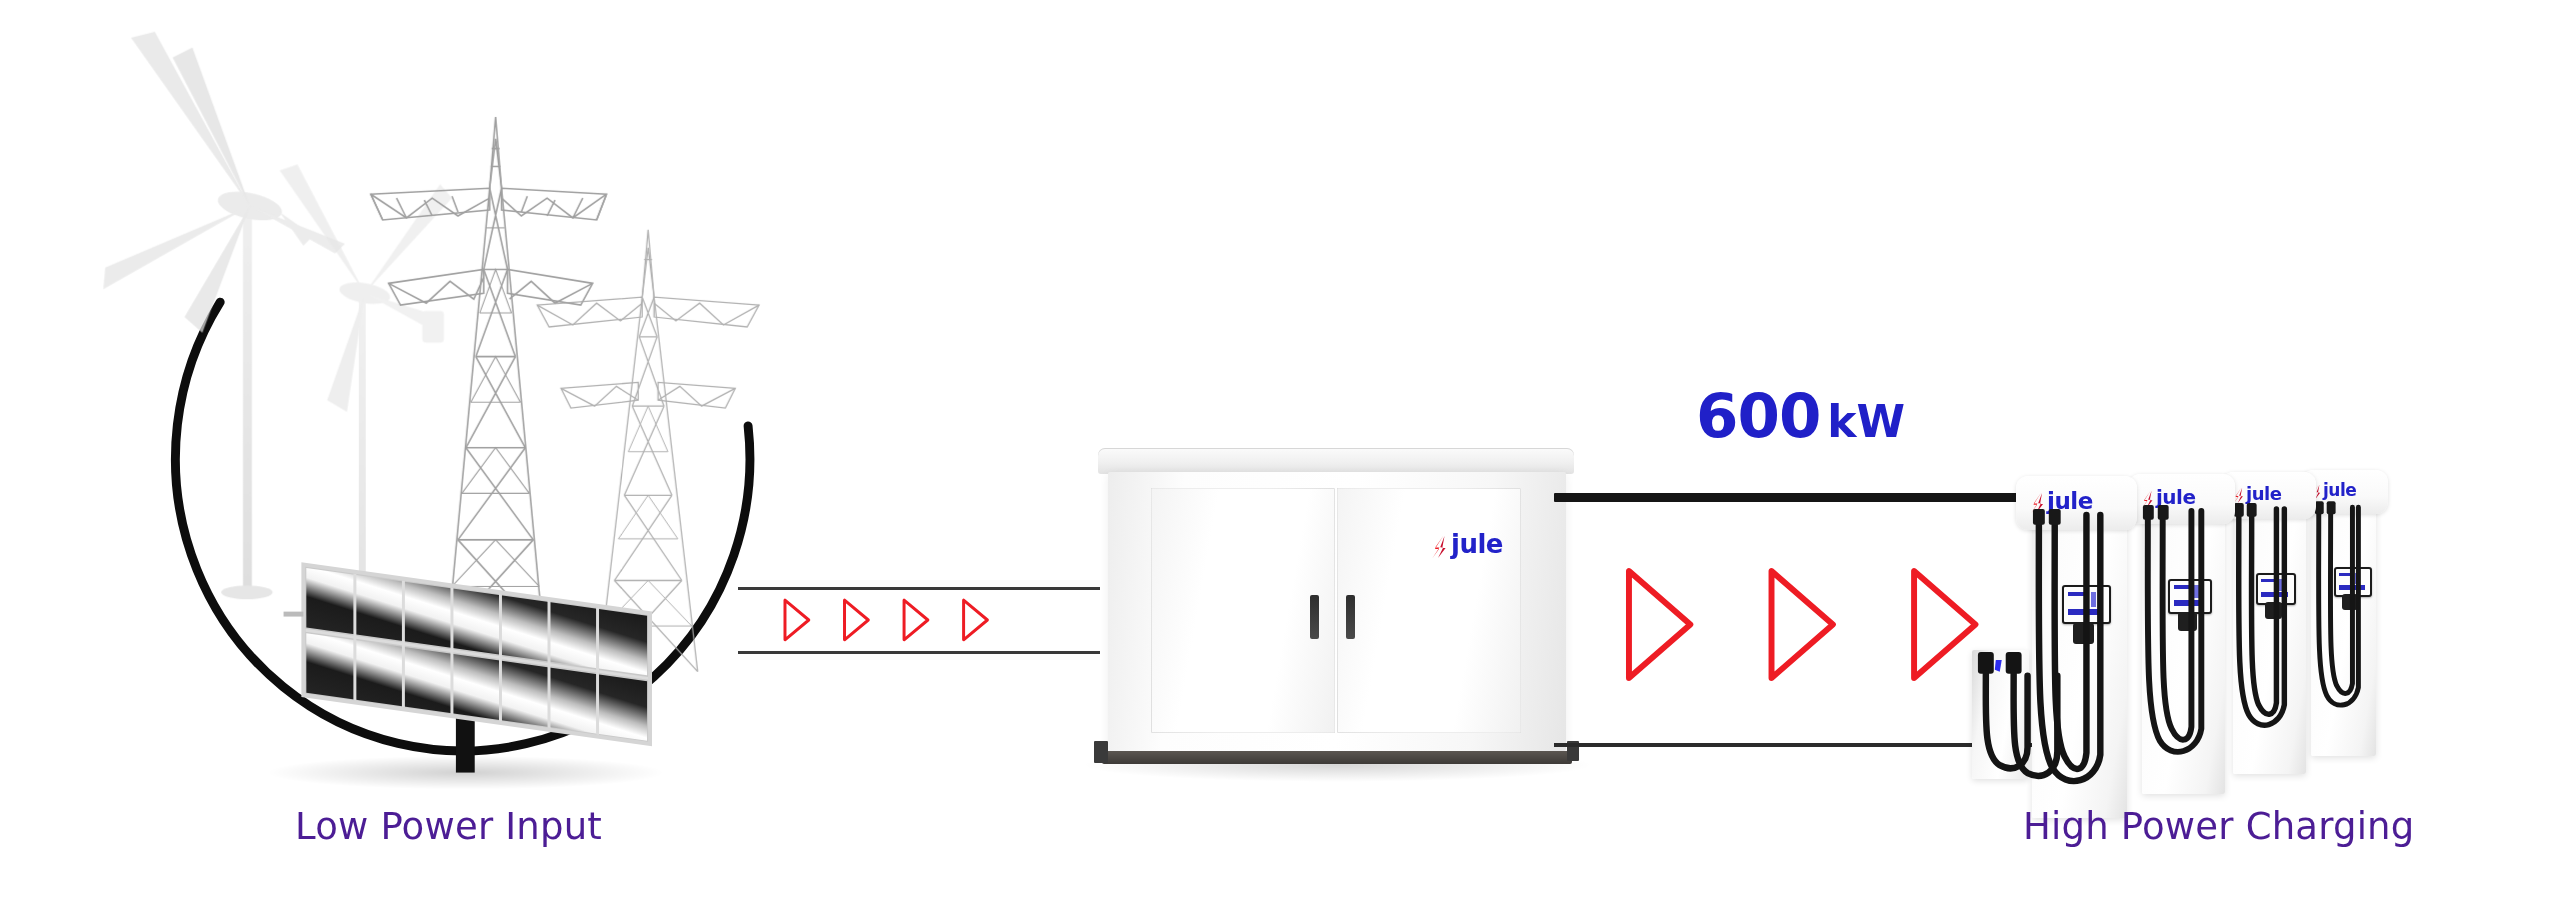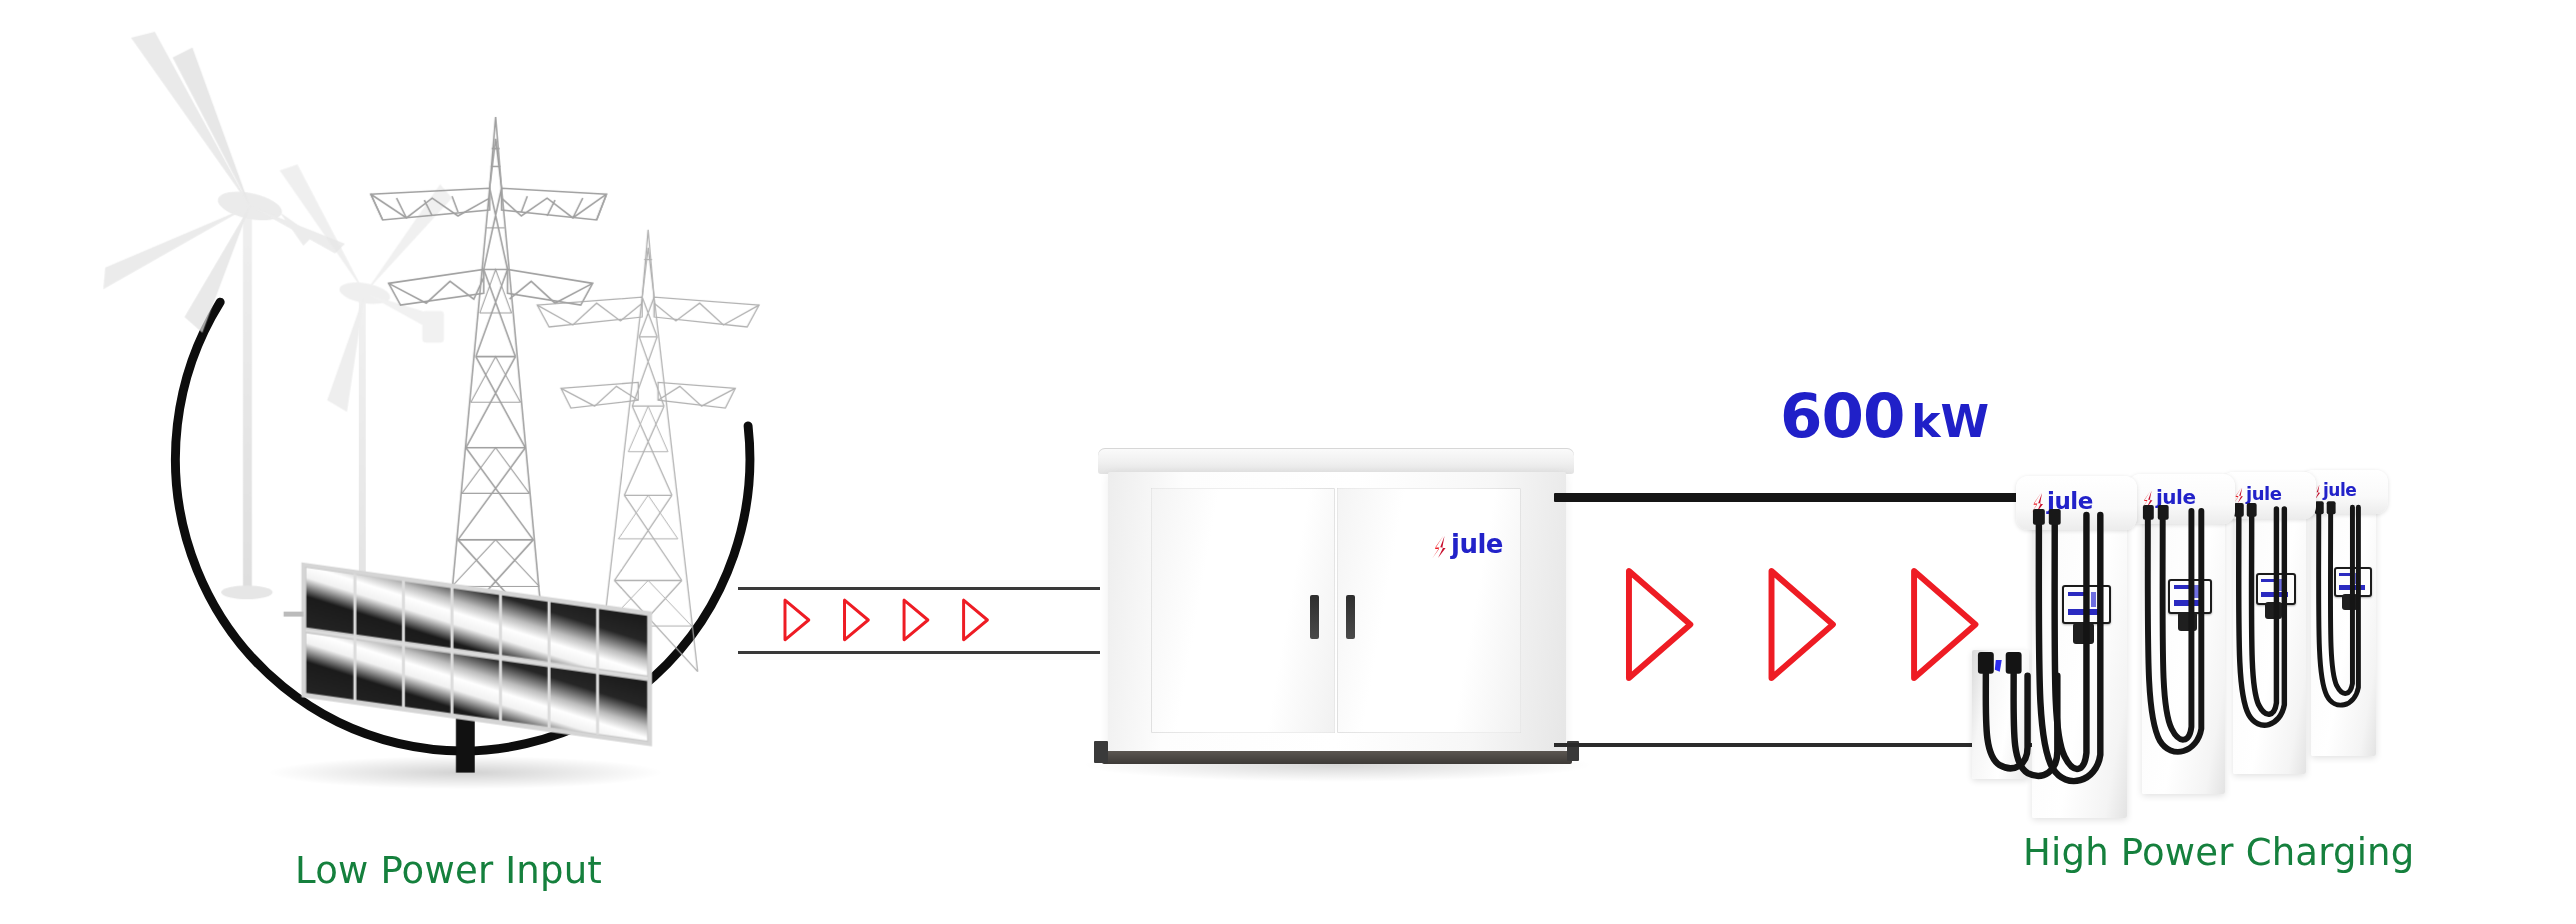--- a/index.html
+++ b/index.html
@@ -6,25 +6,24 @@
   body{width:2576px;height:924px;overflow:hidden;font-family:"Liberation Sans",sans-serif;}
   #stage{position:relative;width:2576px;height:924px;background:#fff;}
 
   .abs{position:absolute;}
 
   
   .caption{
     position:absolute;
     font-family:"DejaVu Sans",sans-serif;
     font-size:37px;
-    color:#15803d;
+    color:#4c1d95;
     letter-spacing:0.2px;
     white-space:nowrap;
     font-weight:400;
-    margin-top:44px;
   }
 
   
   .annot-small{
     position:absolute;
     font-family:"DejaVu Sans",sans-serif;
     font-weight:700;
     font-size:27px;
     line-height:33px;
     color:#2323c4;
@@ -303,21 +302,21 @@
 
     <svg class="abs" style="left:1625px;top:567px;" width="396" height="119" viewBox="0 0 400 120">
       <g fill="none" stroke="#ee1c24" stroke-width="6" stroke-linejoin="round">
         <path d="M 4 4 L 4 112 L 66 58 Z"></path>
         <path d="M 148 4 L 148 112 L 210 58 Z"></path>
         <path d="M 292 4 L 292 112 L 354 58 Z"></path>
       </g>
     </svg>
   </div>
 
-  <div class="annot-big" style="left:1780px;top:380px;">
+  <div class="annot-big" style="left:1696px;top:380px;">
     <span class="num">600</span><span class="unit">kW</span>
   </div>
 
   <div>
 
     <div>
       <div class="chg-body" style="left:2311px;top:487px;width:65px;height:269px;"></div>
       <div class="chg-head" style="left:2301px;top:470px;width:87px;height:44px;"></div>
       <div class="jule" style="left:2310px;top:480px;">
         <svg class="mark" width="13" height="16" viewBox="0 0 20 24">
@@ -435,17 +434,17 @@
         <rect x="40" y="8" width="16" height="22" rx="3" fill="#141414"></rect>
         <path d="M 30 16 L 36 16 L 34 28 L 29 26 Z" fill="#2d2df0"></path>
         <g fill="none" stroke="#141414" stroke-width="6.5" stroke-linecap="round">
           <path d="M 20 30 C 20 78 18 112 34 122 C 48 130 62 122 62 104 L 62 32"></path>
           <path d="M 48 30 C 48 86 46 120 62 130 C 78 138 92 128 92 108 L 92 32"></path>
         </g>
       </svg>
     </div>
   </div>
 
-  <div class="caption" style="left:2023px;top:787px;">High Power Charging</div>
+  <div class="caption" style="left:2023px;top:805px;">High Power Charging</div>
 
   <span class="sr">Jule battery backed high power charging system overview</span>
 </div>
 
 
 </body></html>

